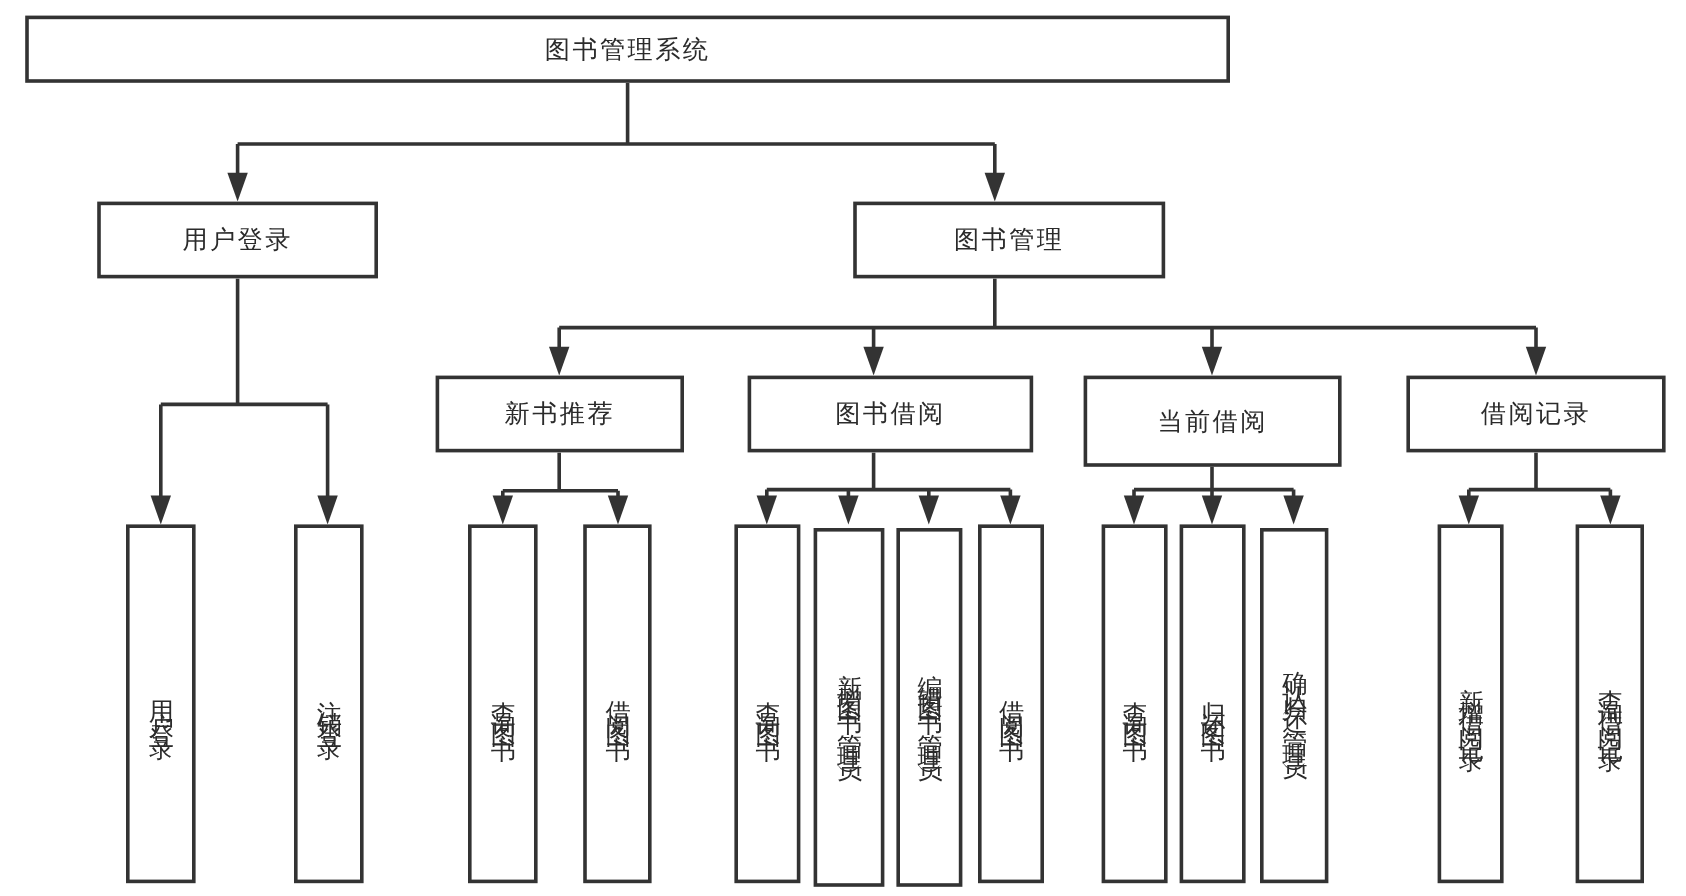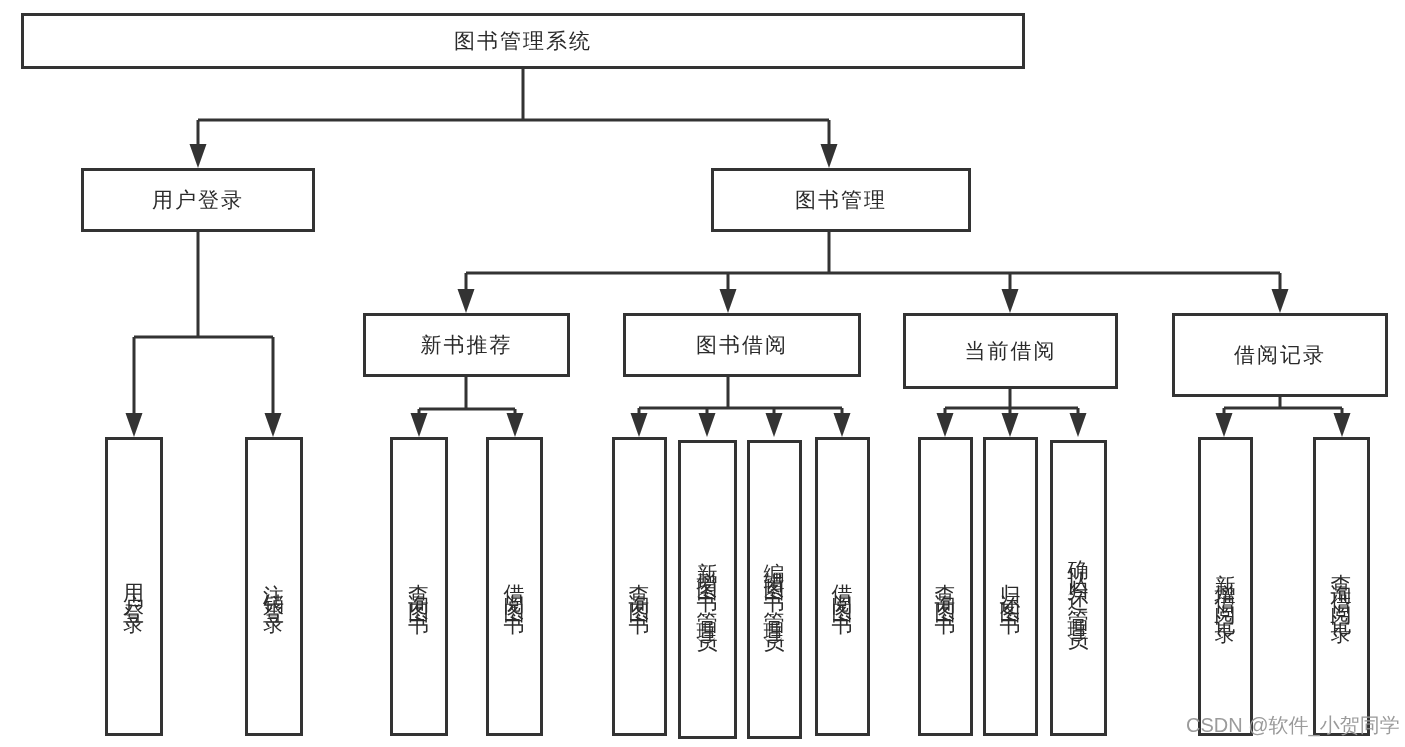--- a/index.html
+++ b/index.html
@@ -110,21 +110,21 @@
 
   <div class="node" style="left:363px;top:313px;width:207px;height:64px;">
     <span class="hlabel">新书推荐</span>
   </div>
   <div class="node" style="left:623px;top:313px;width:238px;height:64px;">
     <span class="hlabel">图书借阅</span>
   </div>
   <div class="node" style="left:903px;top:313px;width:215px;height:76px;">
     <span class="hlabel">当前借阅</span>
   </div>
-  <div class="node" style="left:1172px;top:313px;width:216px;height:84px;">
+  <div class="node" style="left:1172px;top:313px;width:216px;height:64px;">
     <span class="hlabel">借阅记录</span>
   </div>
 
   <div class="node leaf" style="left:105px;top:437px;width:58px;height:299px;">
     <span class="vlabel">用户登录</span>
   </div>
   <div class="node leaf" style="left:245px;top:437px;width:58px;height:299px;">
     <span class="vlabel">注销登录</span>
   </div>
 
@@ -158,15 +158,14 @@
     <span class="vlabel">确认归还（管理员）</span>
   </div>
 
   <div class="node leaf" style="left:1198px;top:437px;width:55px;height:299px;">
     <span class="vlabel">新增借阅记录</span>
   </div>
   <div class="node leaf" style="left:1313px;top:437px;width:57px;height:299px;">
     <span class="vlabel">查询借阅记录</span>
   </div>
 
-  <div class="watermark">CSDN @软件_小贺同学</div>
 
 </div>
 
 </body></html>

